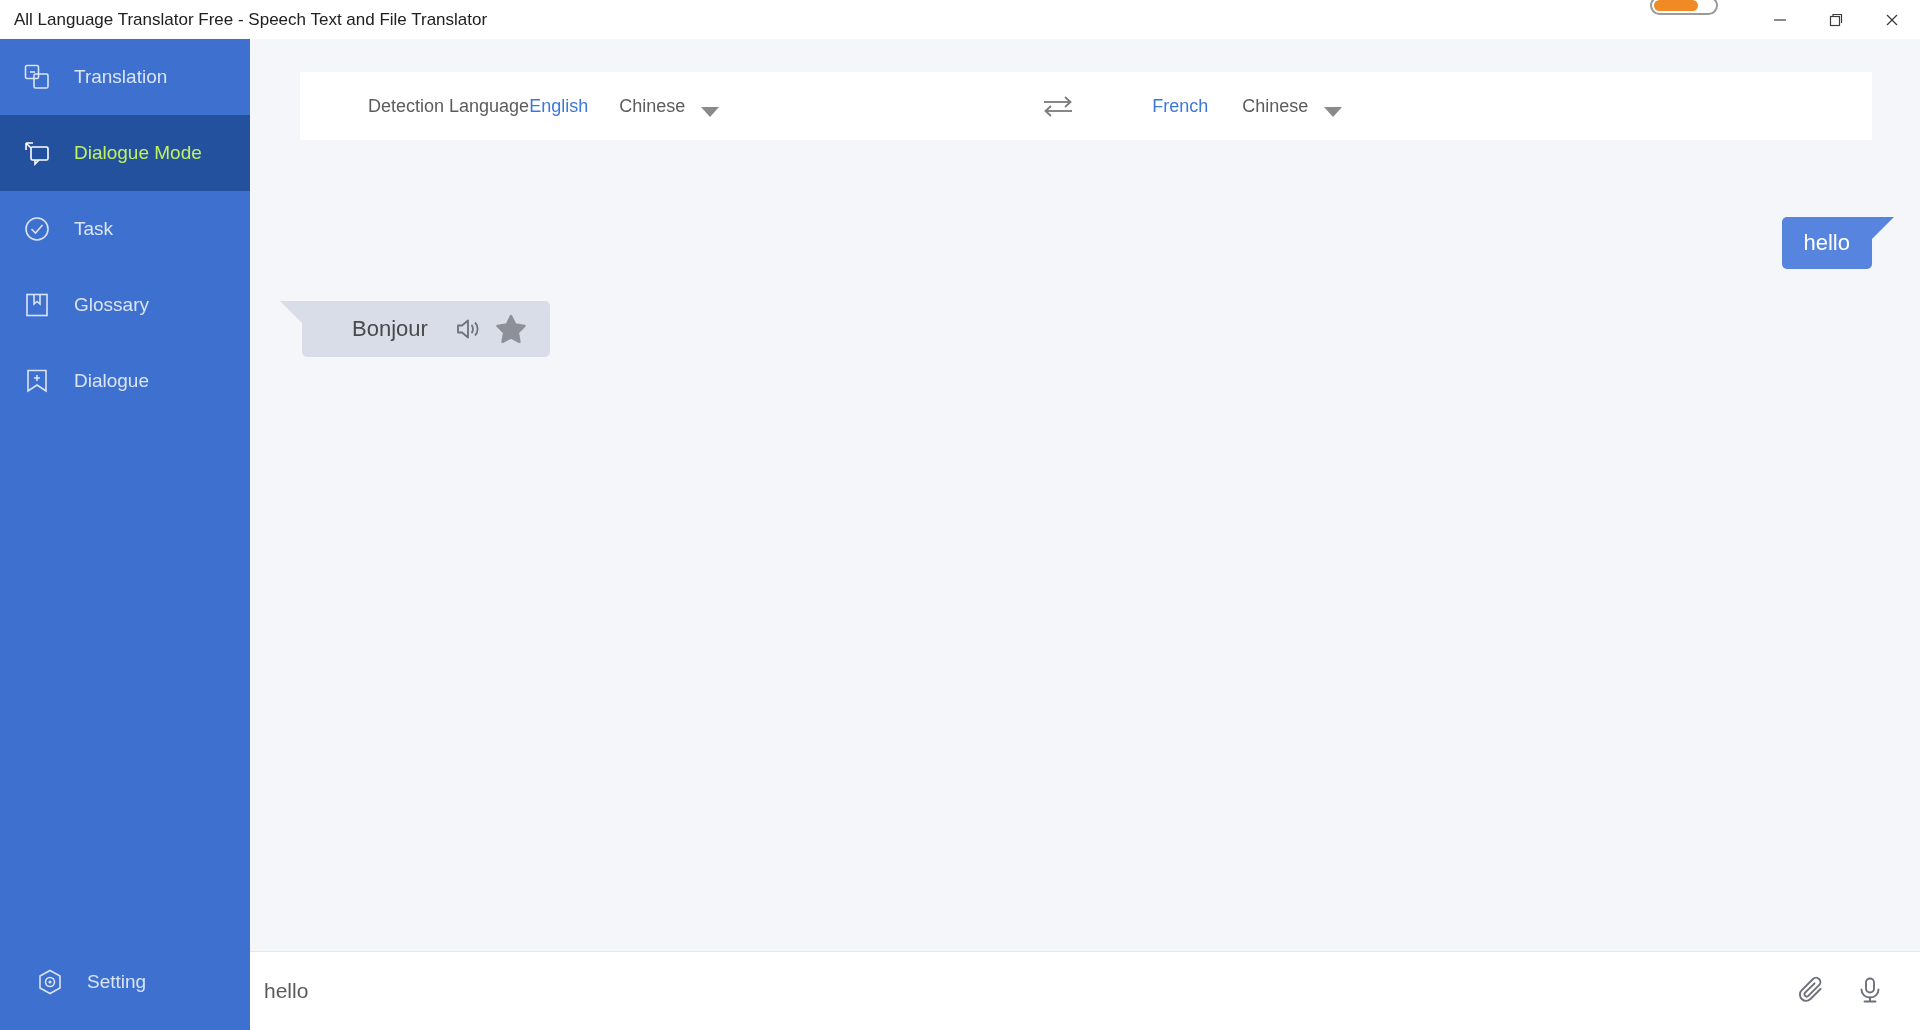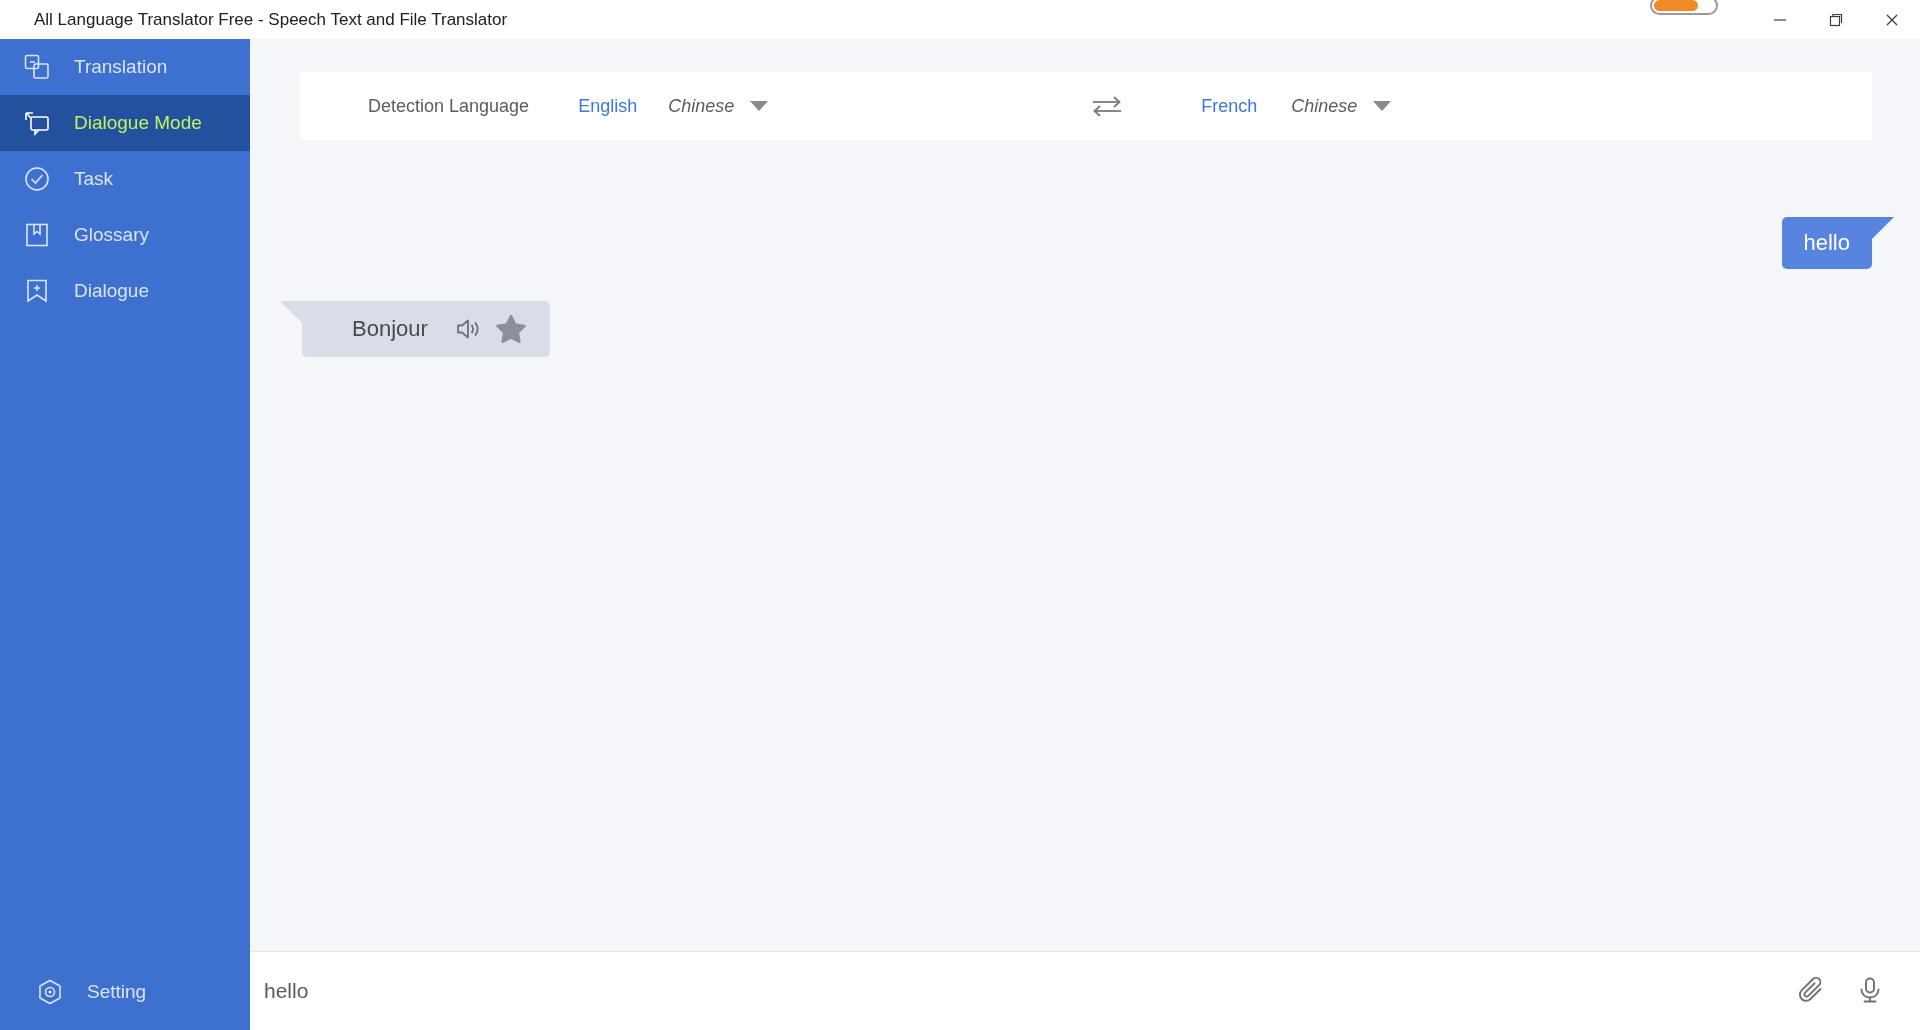--- a/index.html
+++ b/index.html
@@ -8,21 +8,21 @@
     font-family: "Liberation Sans", sans-serif;
     background: #ffffff;
     overflow: hidden;
   }
 
   
   #titlebar {
     position: absolute; top: 0; left: 0;
     width: 1920px; height: 39px;
     background: #ffffff;
-    display: flex; align-items: center; padding-left: 20px;
+    display: flex; align-items: center;
   }
   #title-text {
     margin-left: 14px;
     font-size: 17px;
     color: #202020;
     white-space: nowrap;
   }
   #win-controls {
     position: absolute; right: 0; top: 0;
     height: 39px; display: flex; align-items: stretch;
@@ -51,21 +51,21 @@
     border-radius: 8px;
   }
 
   
   #sidebar {
     position: absolute; top: 39px; left: 0;
     width: 250px; height: 991px;
     background: #3d70cf;
   }
   .nav-item {
-    height: 56px;
+    height: 76px;
     display: flex; align-items: center;
     padding-left: 22px;
     color: #dbe4f5;
     font-size: 19px;
     cursor: pointer;
   }
   .nav-item .nav-icon {
     width: 30px; height: 30px;
     margin-right: 22px;
     display: flex; align-items: center; justify-content: center;
@@ -105,24 +105,24 @@
     white-space: nowrap; cursor: pointer;
   }
   .caret {
     width: 0; height: 0;
     border-left: 9px solid transparent;
     border-right: 9px solid transparent;
     border-top: 10px solid #8a8a8a;
     margin-left: 16px;
   }
   .lang-select {
-    display: flex; align-items: center; cursor: pointer; font-style: italic;
+    display: flex; align-items: flex-end; cursor: pointer;
   }
   #detect-label { margin-left: 68px; }
-  #src-active { margin-left: 49px; }
+  #src-active { }
   #src-select { margin-left: 31px; }
   #swap-btn {
     margin-left: 321px;
     display: flex; align-items: center; justify-content: center;
     cursor: pointer;
   }
   #tgt-active { margin-left: 76px; }
   #tgt-select { margin-left: 34px; }
 
   

